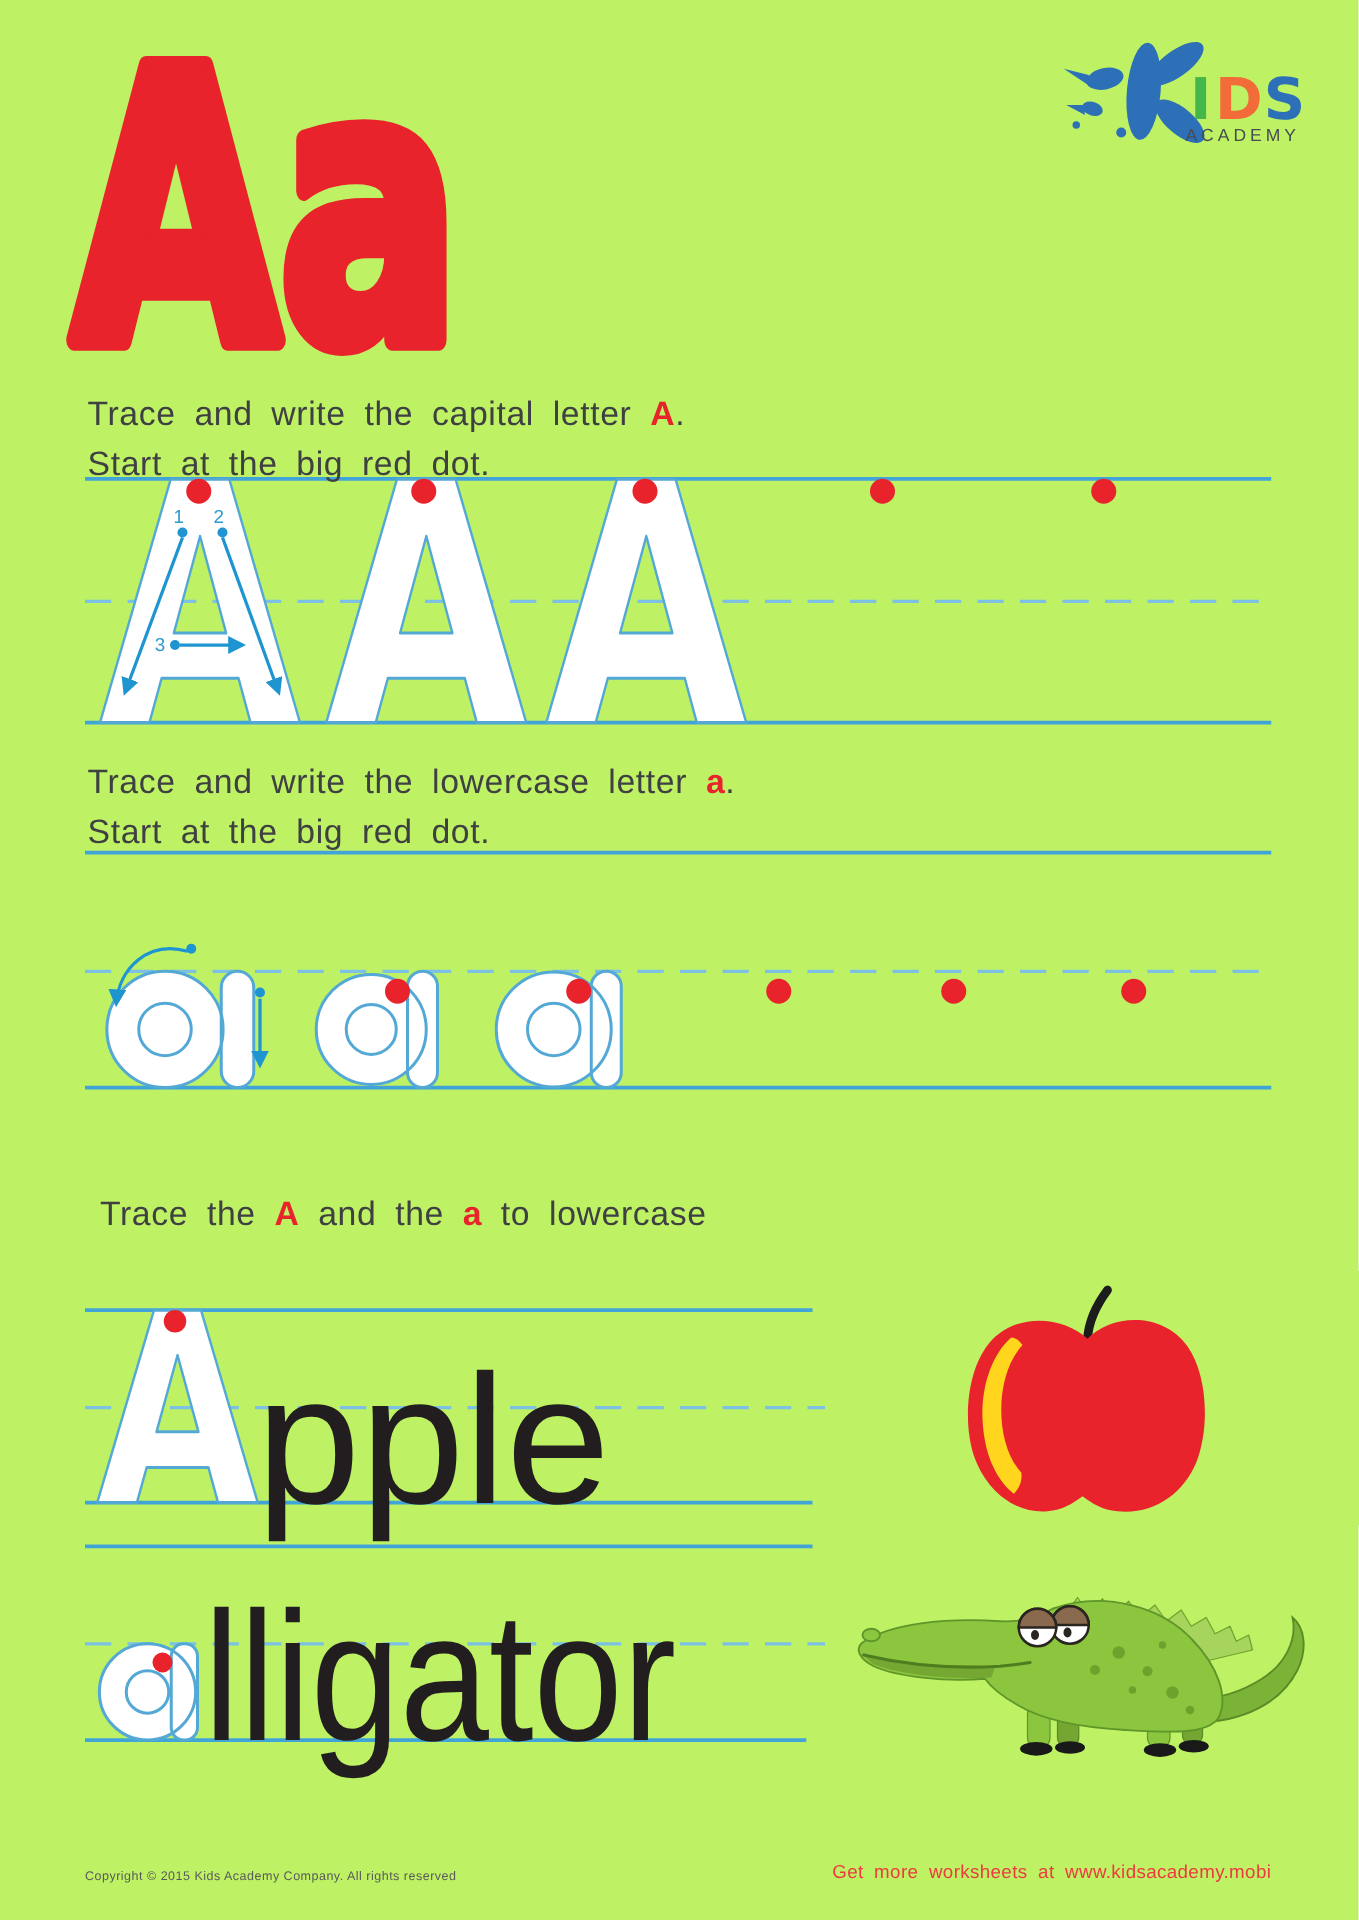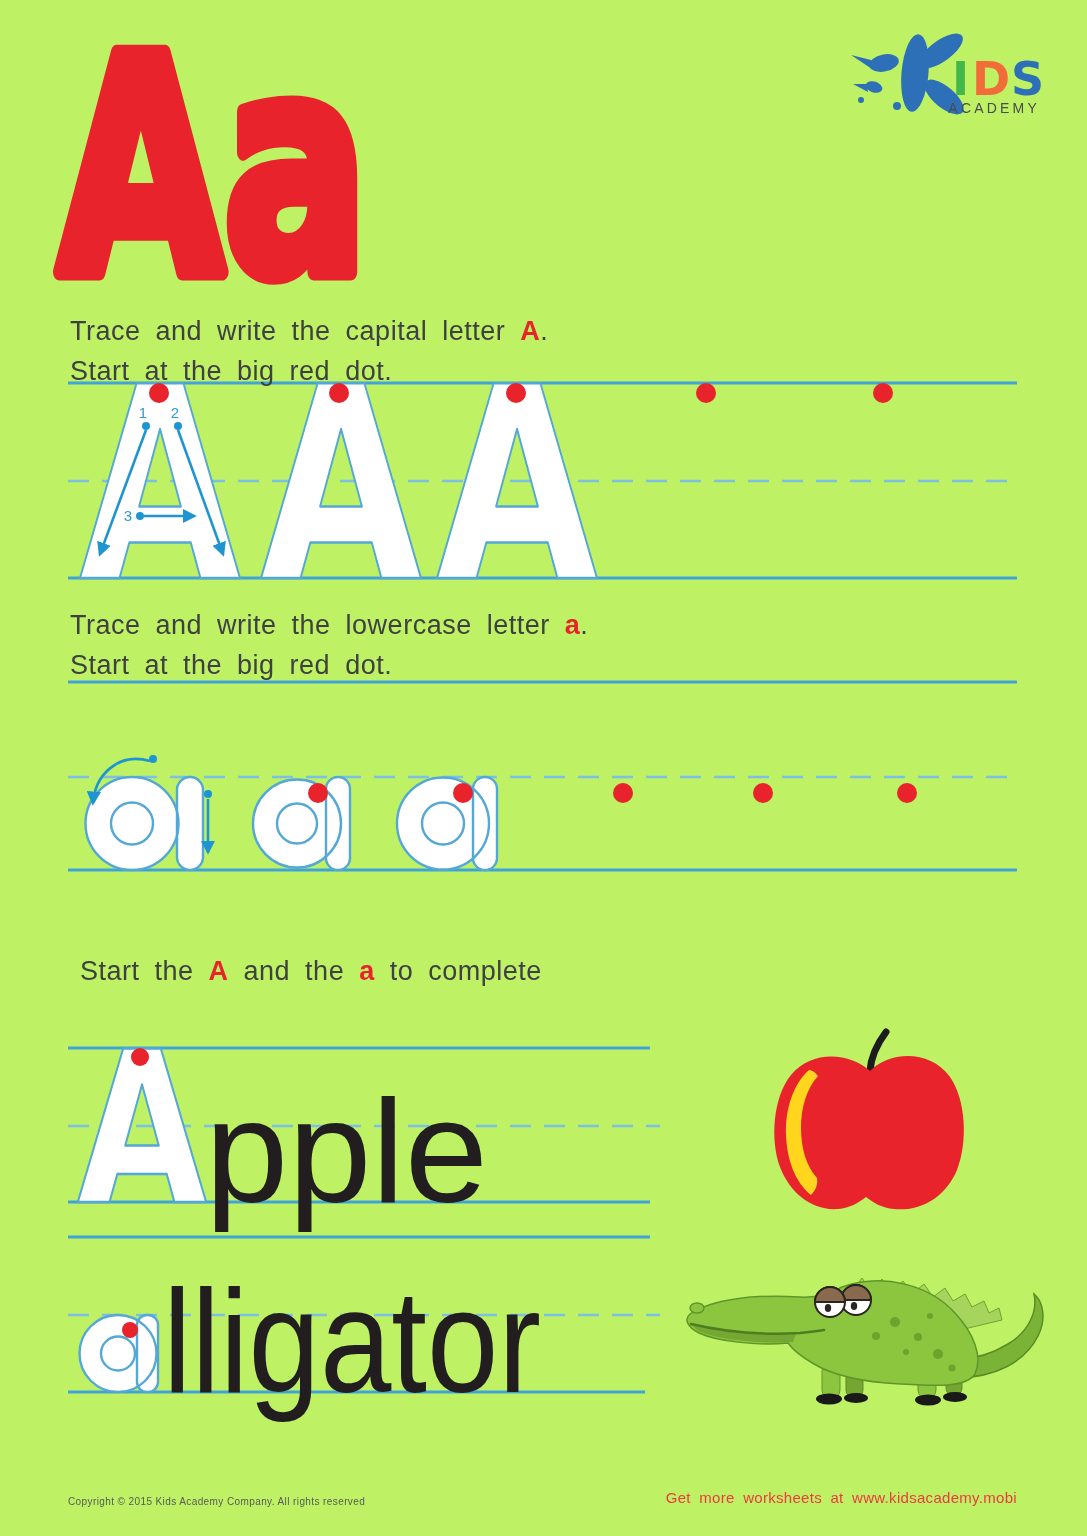--- a/index.html
+++ b/index.html
@@ -226,19 +226,19 @@
   <div><span>Trace and write the capital letter </span><span class="red">A</span><span>.</span></div>
   <div>Start at the big red dot.</div>
 </div>
 
 <div class="instr" style="left:70px;top:605px">
   <div><span>Trace and write the lowercase letter </span><span class="red">a</span><span>.</span></div>
   <div>Start at the big red dot.</div>
 </div>
 
 <div class="instr" style="left:80px;top:951px">
-  <div><span>Start the </span><span class="red">A</span><span> and the </span><span class="red">a</span><span> to complete</span></div>
+  <div><span>Trace the </span><span class="red">A</span><span> and the </span><span class="red">a</span><span> to lowercase</span></div>
 </div>
 
 <div class="copyright">Copyright © 2015 Kids Academy Company. All rights reserved</div>
 <div class="promo">Get more worksheets at www.kidsacademy.mobi</div>
 
 </div>
 
 </body></html>

